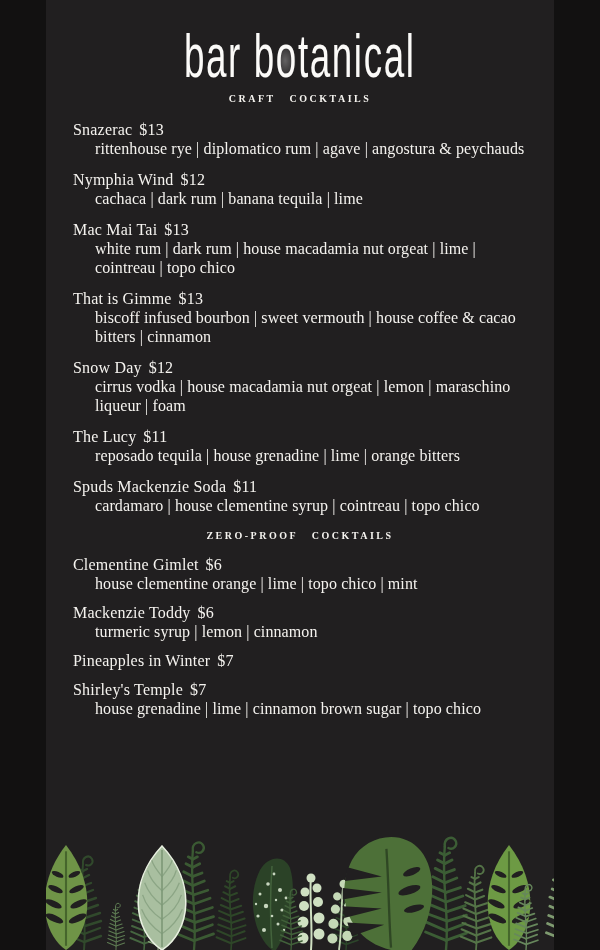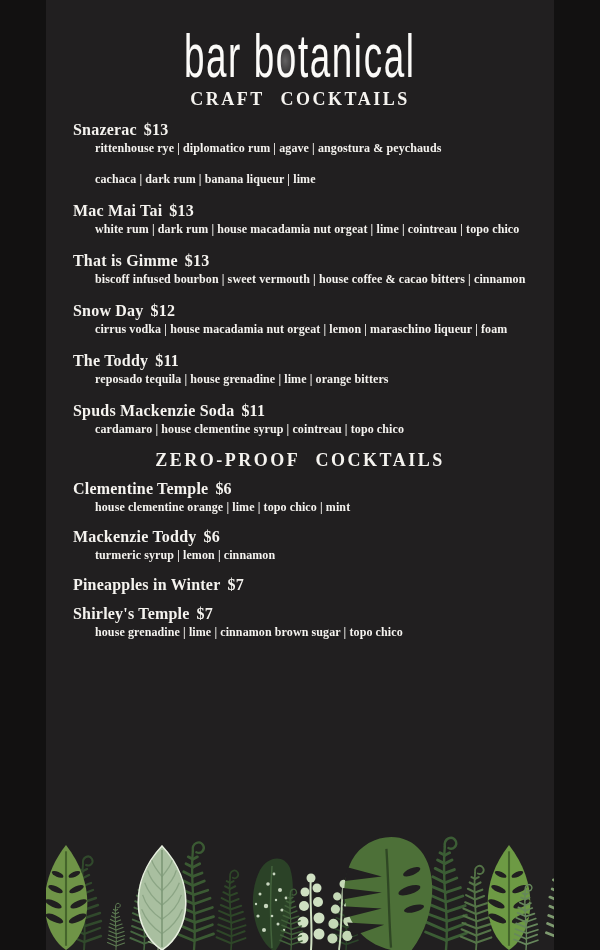--- a/index.html
+++ b/index.html
@@ -30,37 +30,37 @@
   .logo-o::after {
     content:""; position:absolute; left:50%; top:60%;
     width:0.56em; height:0.50em; transform:translate(-50%,-50%);
     border-radius:50%;
     background:radial-gradient(circle at 42% 45%, rgba(255,255,255,.30), rgba(255,255,255,.07) 58%, transparent 74%);
   }
   
   .section-heading {
     text-align:center;
     font-weight:700;
-    font-size:18px; line-height:18px;
+    font-size:10px; line-height:18px;
     letter-spacing:2.5px;
     word-spacing:9px;
     color:#f5f3ef;
   }
   .section-craft .section-heading { margin-top:12px; }
   .section-zero { margin-top:12px; }
   .menu-list { padding:0 24px 0 27px; }
   .item { margin-top:12px; }
   .section-zero .item { margin-top:10px; }
   .item-name {
-    font-size:16px; line-height:19px; font-weight:700;
+    font-size:16px; line-height:19px; font-weight:400;
     letter-spacing:0.2px;
   }
   .price { margin-left:7px; }
   .item-desc {
-    font-size:12px; line-height:19px; font-weight:700;
+    font-size:16px; line-height:19px; font-weight:400;
     padding-left:22px;
     letter-spacing:0.1px;
   }
   
   .leaves { position:absolute; left:0; bottom:0; display:block; }
   .stem   { stroke:currentColor; fill:none; stroke-width:2;   stroke-linecap:round; }
   .pinnae { stroke:currentColor; fill:none; stroke-width:2.4; stroke-linecap:round; }
 </style>
 </head>
 <body>
@@ -74,58 +74,59 @@
   <section class="section-craft">
     <h2 class="section-heading">CRAFT COCKTAILS</h2>
     <div class="menu-list">
 
       <article class="item">
         <h3 class="item-name"><span>Snazerac</span><span class="price">$13</span></h3>
         <p class="item-desc">rittenhouse rye | diplomatico rum | agave | angostura &amp; peychauds</p>
       </article>
 
       <article class="item">
-        <p class="item-desc">cachaca | dark rum | banana liqueur | lime</p>
+        <h3 class="item-name"><span>Nymphia Wind</span><span class="price">$12</span></h3>
+        <p class="item-desc">cachaca | dark rum | banana tequila | lime</p>
       </article>
 
 
       <article class="item">
         <h3 class="item-name"><span>Mac Mai Tai</span><span class="price">$13</span></h3>
         <p class="item-desc">white rum | dark rum | house macadamia nut orgeat | lime | cointreau | topo chico</p>
       </article>
 
       <article class="item">
         <h3 class="item-name"><span>That is Gimme</span><span class="price">$13</span></h3>
         <p class="item-desc">biscoff infused bourbon | sweet vermouth | house coffee &amp; cacao bitters | cinnamon</p>
       </article>
 
       <article class="item">
         <h3 class="item-name"><span>Snow Day</span><span class="price">$12</span></h3>
         <p class="item-desc">cirrus vodka | house macadamia nut orgeat | lemon | maraschino liqueur | foam</p>
       </article>
 
       <article class="item">
-        <h3 class="item-name"><span>The Toddy</span><span class="price">$11</span></h3>
+        <h3 class="item-name"><span>The Lucy</span><span class="price">$11</span></h3>
         <p class="item-desc">reposado tequila | house grenadine | lime | orange bitters</p>
       </article>
 
       <article class="item">
         <h3 class="item-name"><span>Spuds Mackenzie Soda</span><span class="price">$11</span></h3>
         <p class="item-desc">cardamaro | house clementine syrup | cointreau | topo chico</p>
       </article>
 
     </div>
   </section>
 
   <section class="section-zero">
     <h2 class="section-heading">ZERO-PROOF COCKTAILS</h2>
     <div class="menu-list">
 
       <article class="item">
-        <h3 class="item-name"><span>Clementine Temple</span><span class="price">$6</span></h3>
+        <h3 class="item-name"><span>Clementine Gimlet</span><span class="price">$6</span></h3>
         <p class="item-desc">house clementine orange | lime | topo chico | mint</p>
       </article>
 
       <article class="item">
         <h3 class="item-name"><span>Mackenzie Toddy</span><span class="price">$6</span></h3>
         <p class="item-desc">turmeric syrup | lemon | cinnamon</p>
       </article>
 
       <article class="item">
         <h3 class="item-name"><span>Pineapples in Winter</span><span class="price">$7</span></h3>

